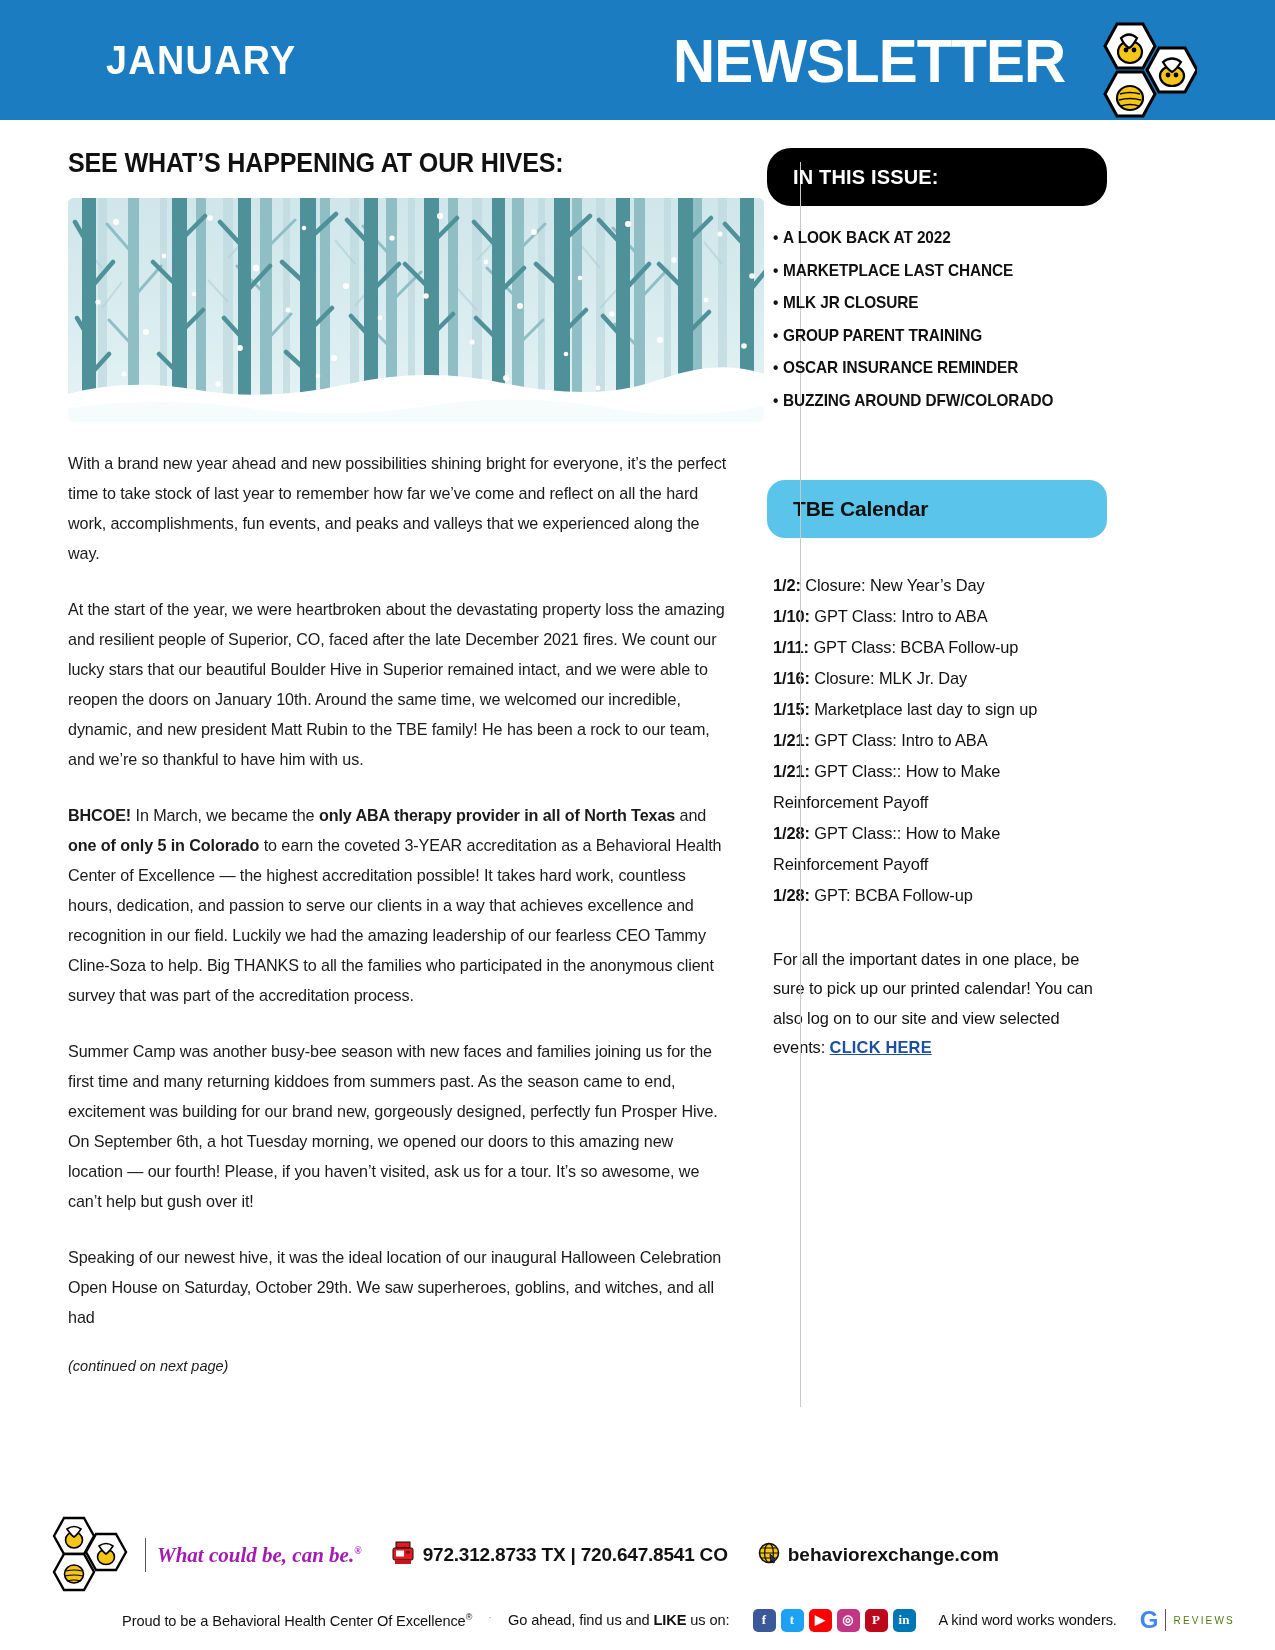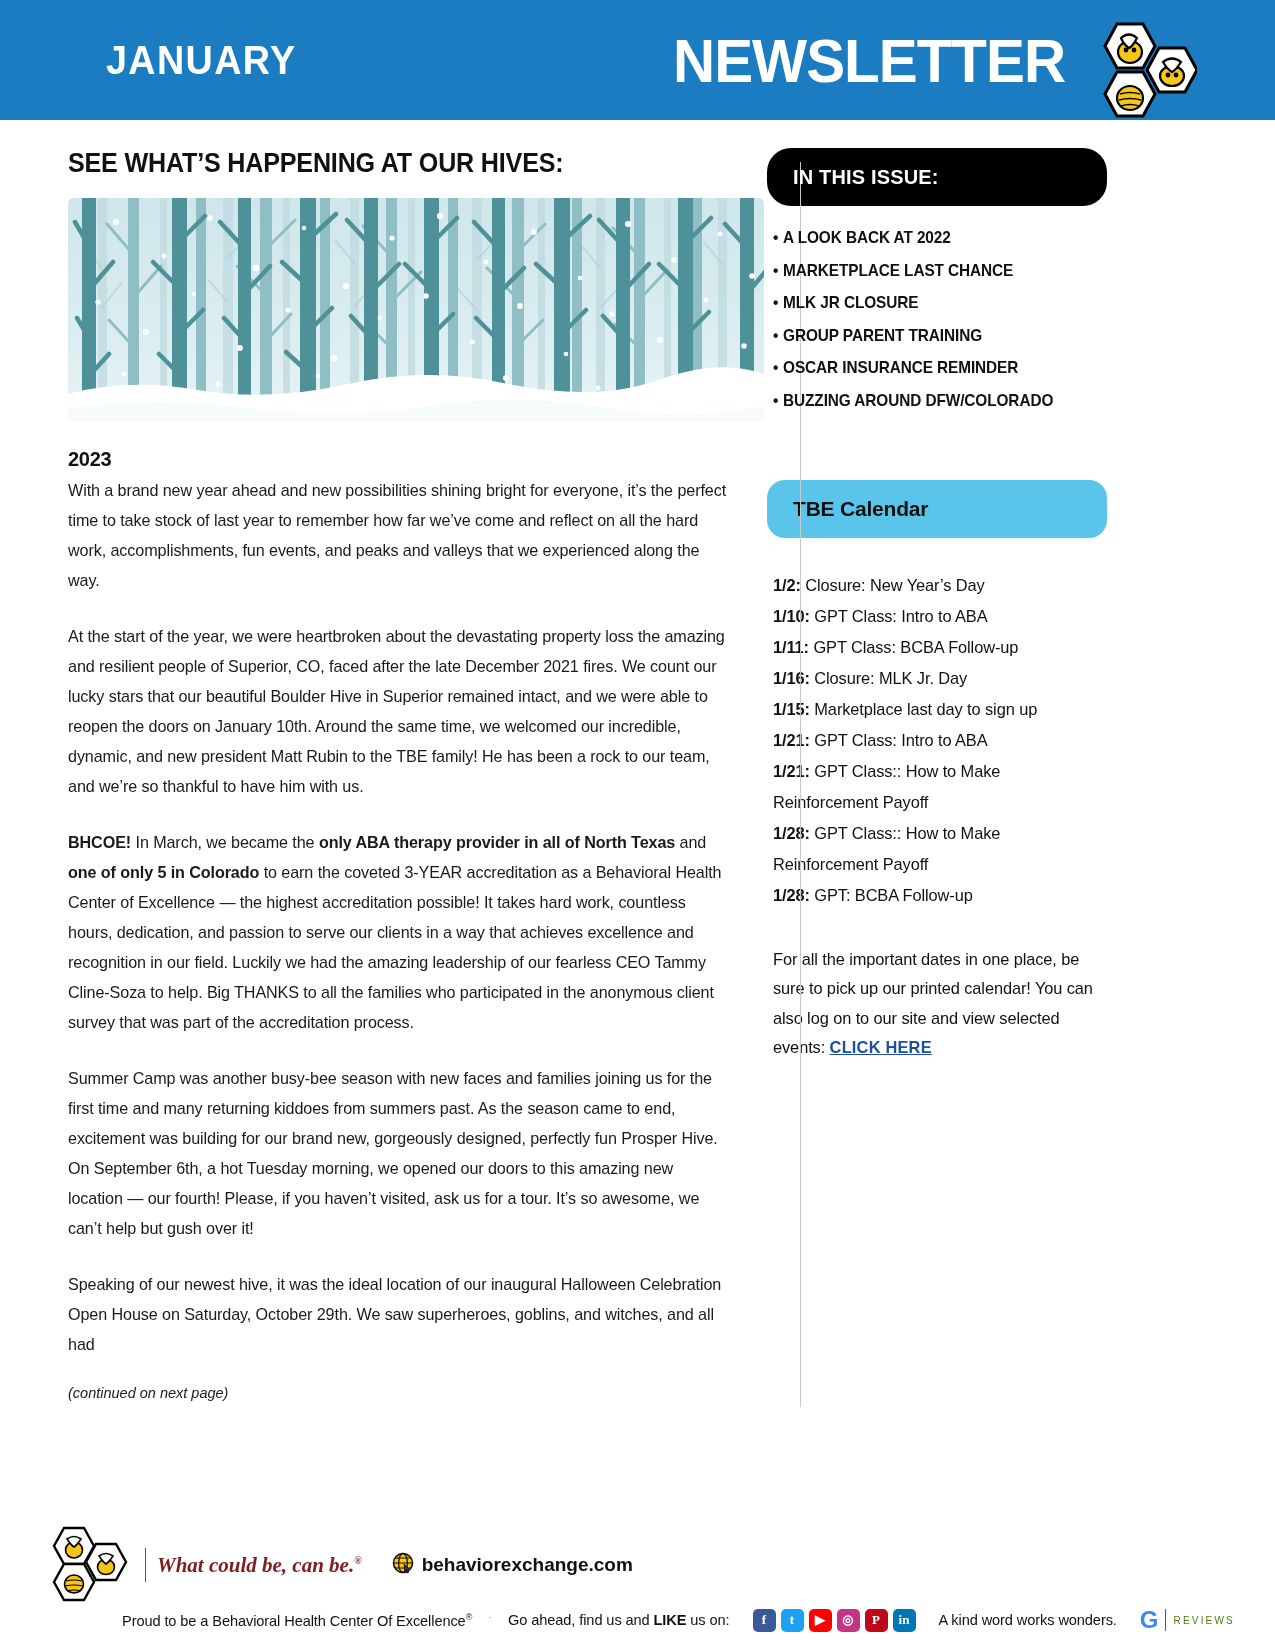--- a/index.html
+++ b/index.html
@@ -213,21 +213,21 @@
   .footer-brand .b-behavior { font-weight: bold; font-size: 32px; }
   .footer-brand .b-exchange { font-size: 27px; }
   .footer-brand sup { font-size: 12px; vertical-align: super; }
   .footer-sep {
     width: 1px; height: 34px; background: #555; margin: 0 11px;
   }
   .footer-tagline {
     font-family: "Liberation Serif", serif;
     font-style: italic;
     font-weight: bold;
-    color: #7f1d1d;
+    color: #a21caf;
     font-size: 21px;
     white-space: nowrap;
   }
   .footer-tagline sup { font-size: 10px; }
   .footer-phone {
     display: flex; align-items: center; gap: 9px;
     margin-left: 30px; white-space: nowrap;
   }
   .footer-phone-text {
     font-size: 19px; font-weight: bold; color: #111; letter-spacing: -0.2px;
@@ -235,20 +235,21 @@
   .footer-web {
     display: flex; align-items: center; gap: 8px;
     margin-left: 30px; white-space: nowrap;
   }
   .footer-web-text { font-size: 19px; font-weight: bold; color: #111; }
 
   .footer-sub {
     display: flex;
     align-items: center;
     gap: 17px;
+    margin-top: 10px;
     padding-left: 82px;
     white-space: nowrap;
   }
   .footer-sub-text { font-size: 14.6px; color: #111; letter-spacing: -0.1px; }
   .footer-sub-text sup { font-size: 9px; }
   .footer-sub-text b { font-weight: bold; }
   .social-row { display: flex; align-items: center; gap: 5px; margin: 0 6px; }
   .social-ic {
     width: 23px; height: 23px; border-radius: 5px;
     display: flex; align-items: center; justify-content: center;
@@ -421,21 +422,20 @@
             <circle cx="250" cy="178" r="2.3"></circle>
           <circle cx="344" cy="188" r="2.6"></circle>
             <circle cx="438" cy="180" r="2.9"></circle>
             <circle cx="530" cy="190" r="2.4"></circle>
           <circle cx="622" cy="182" r="2.7"></circle>
         </g>
       </svg>
     </div>
 
     <div class="article">
-      <div class="article-year">2023</div>
       <div id="article-paragraphs">
           <p><span>With a brand new year ahead and new possibilities shining bright for everyone, it’s the perfect time to take stock of last year to remember how far we’ve come and reflect on all the hard work, accomplishments, fun events, and peaks and valleys that we experienced along the way.</span></p>
           <p><span>At the start of the year, we were heartbroken about the devastating property loss the amazing and resilient people of Superior, CO, faced after the late December 2021 fires. We count our lucky stars that our beautiful Boulder Hive in Superior remained intact, and we were able to reopen the doors on January 10th. Around the same time, we welcomed our incredible, dynamic, and new president Matt Rubin to the TBE family! He has been a rock to our team, and we’re so thankful to have him with us.</span></p>
           <p><b>BHCOE!</b><span> In March, we became the </span><b>only ABA therapy provider in all of North Texas</b><span> and </span><b>one of only 5 in Colorado</b><span> to earn the coveted 3-YEAR accreditation as a Behavioral Health Center of Excellence — the highest accreditation possible! It takes hard work, countless hours, dedication, and passion to serve our clients in a way that achieves excellence and recognition in our field. Luckily we had the amazing leadership of our fearless CEO Tammy Cline-Soza to help. Big THANKS to all the families who participated in the anonymous client survey that was part of the accreditation process.</span></p>
           <p><span>Summer Camp was another busy-bee season with new faces and families joining us for the first time and many returning kiddoes from summers past. As the season came to end, excitement was building for our brand new, gorgeously designed, perfectly fun Prosper Hive. On September 6th, a hot Tuesday morning, we opened our doors to this amazing new location — our fourth! Please, if you haven’t visited, ask us for a tour. It’s so awesome, we can’t help but gush over it!</span></p>
           <p><span>Speaking of our newest hive, it was the ideal location of our inaugural Halloween Celebration Open House on Saturday, October 29th. We saw superheroes, goblins, and witches, and all had</span></p>
         </div>
       <div class="continued">(continued on next page)</div>
     </div>
   </div>
@@ -499,20 +499,32 @@
       </svg>
     </div>
 
 
     <div class="footer-sep"></div>
 
     <div class="footer-tagline">
       <span>What could be, can be.</span><sup>®</sup>
     </div>
 
+    <div class="footer-phone">
+      <span>
+        <svg width="22" height="24" viewBox="0 0 22 24" xmlns="http://www.w3.org/2000/svg">
+          <rect x="4" y="1" width="14" height="6" fill="#e11b22" stroke="#111" stroke-width="1"></rect>
+          <rect x="1" y="7" width="20" height="12" rx="1.5" fill="#e11b22" stroke="#111" stroke-width="1"></rect>
+          <rect x="4" y="9.5" width="8" height="6" fill="#fff"></rect>
+          <rect x="14" y="10" width="4" height="2.5" fill="#7f0f13"></rect>
+          <rect x="3" y="19" width="16" height="4" fill="#c1161c"></rect>
+        </svg>
+      </span>
+      <span class="footer-phone-text">972.312.8733 TX |  720.647.8541 CO</span>
+    </div>
 
     <div class="footer-web">
       <span>
         <svg width="22" height="22" viewBox="0 0 22 22" xmlns="http://www.w3.org/2000/svg">
           <circle cx="11" cy="11" r="9.5" fill="#f5c518" stroke="#111" stroke-width="1.6"></circle>
           <ellipse cx="11" cy="11" rx="4.4" ry="9.5" fill="none" stroke="#111" stroke-width="1.3"></ellipse>
           <path d="M1.6 11 H20.4 M3 6 H19 M3 16 H19" stroke="#111" stroke-width="1.2" fill="none"></path>
           <path d="M12 12 l5 5 l-1.6 0.6 l1.4 2.6 l-1.5 0.8 l-1.4 -2.6 l-1.3 1.1z" fill="#2a2f6b" stroke="#000" stroke-width="0.7"></path>
         </svg>
       </span>

